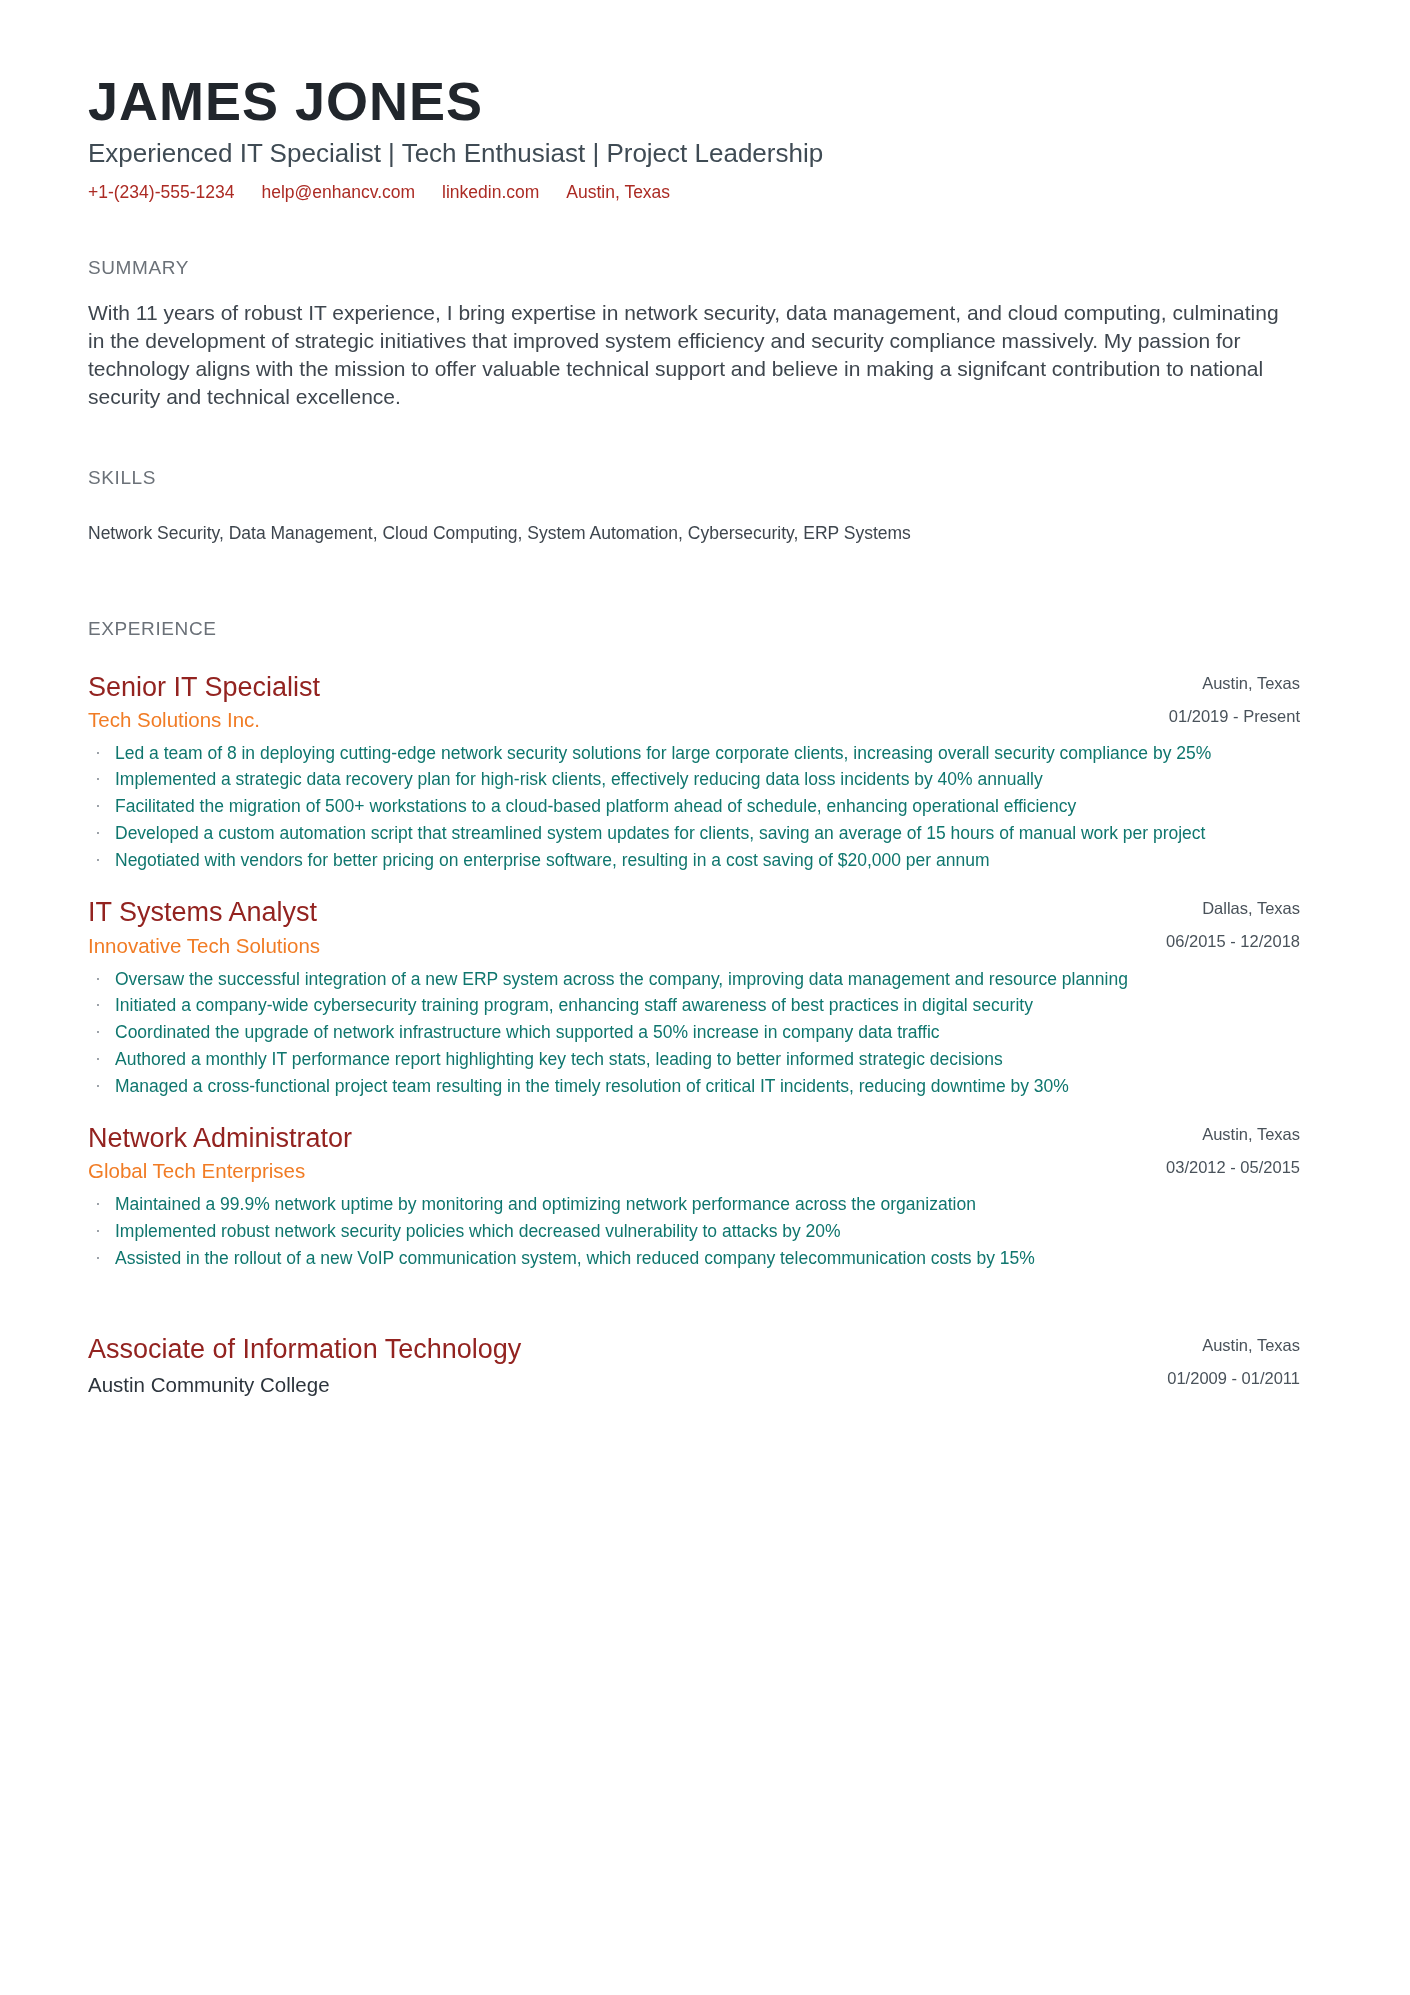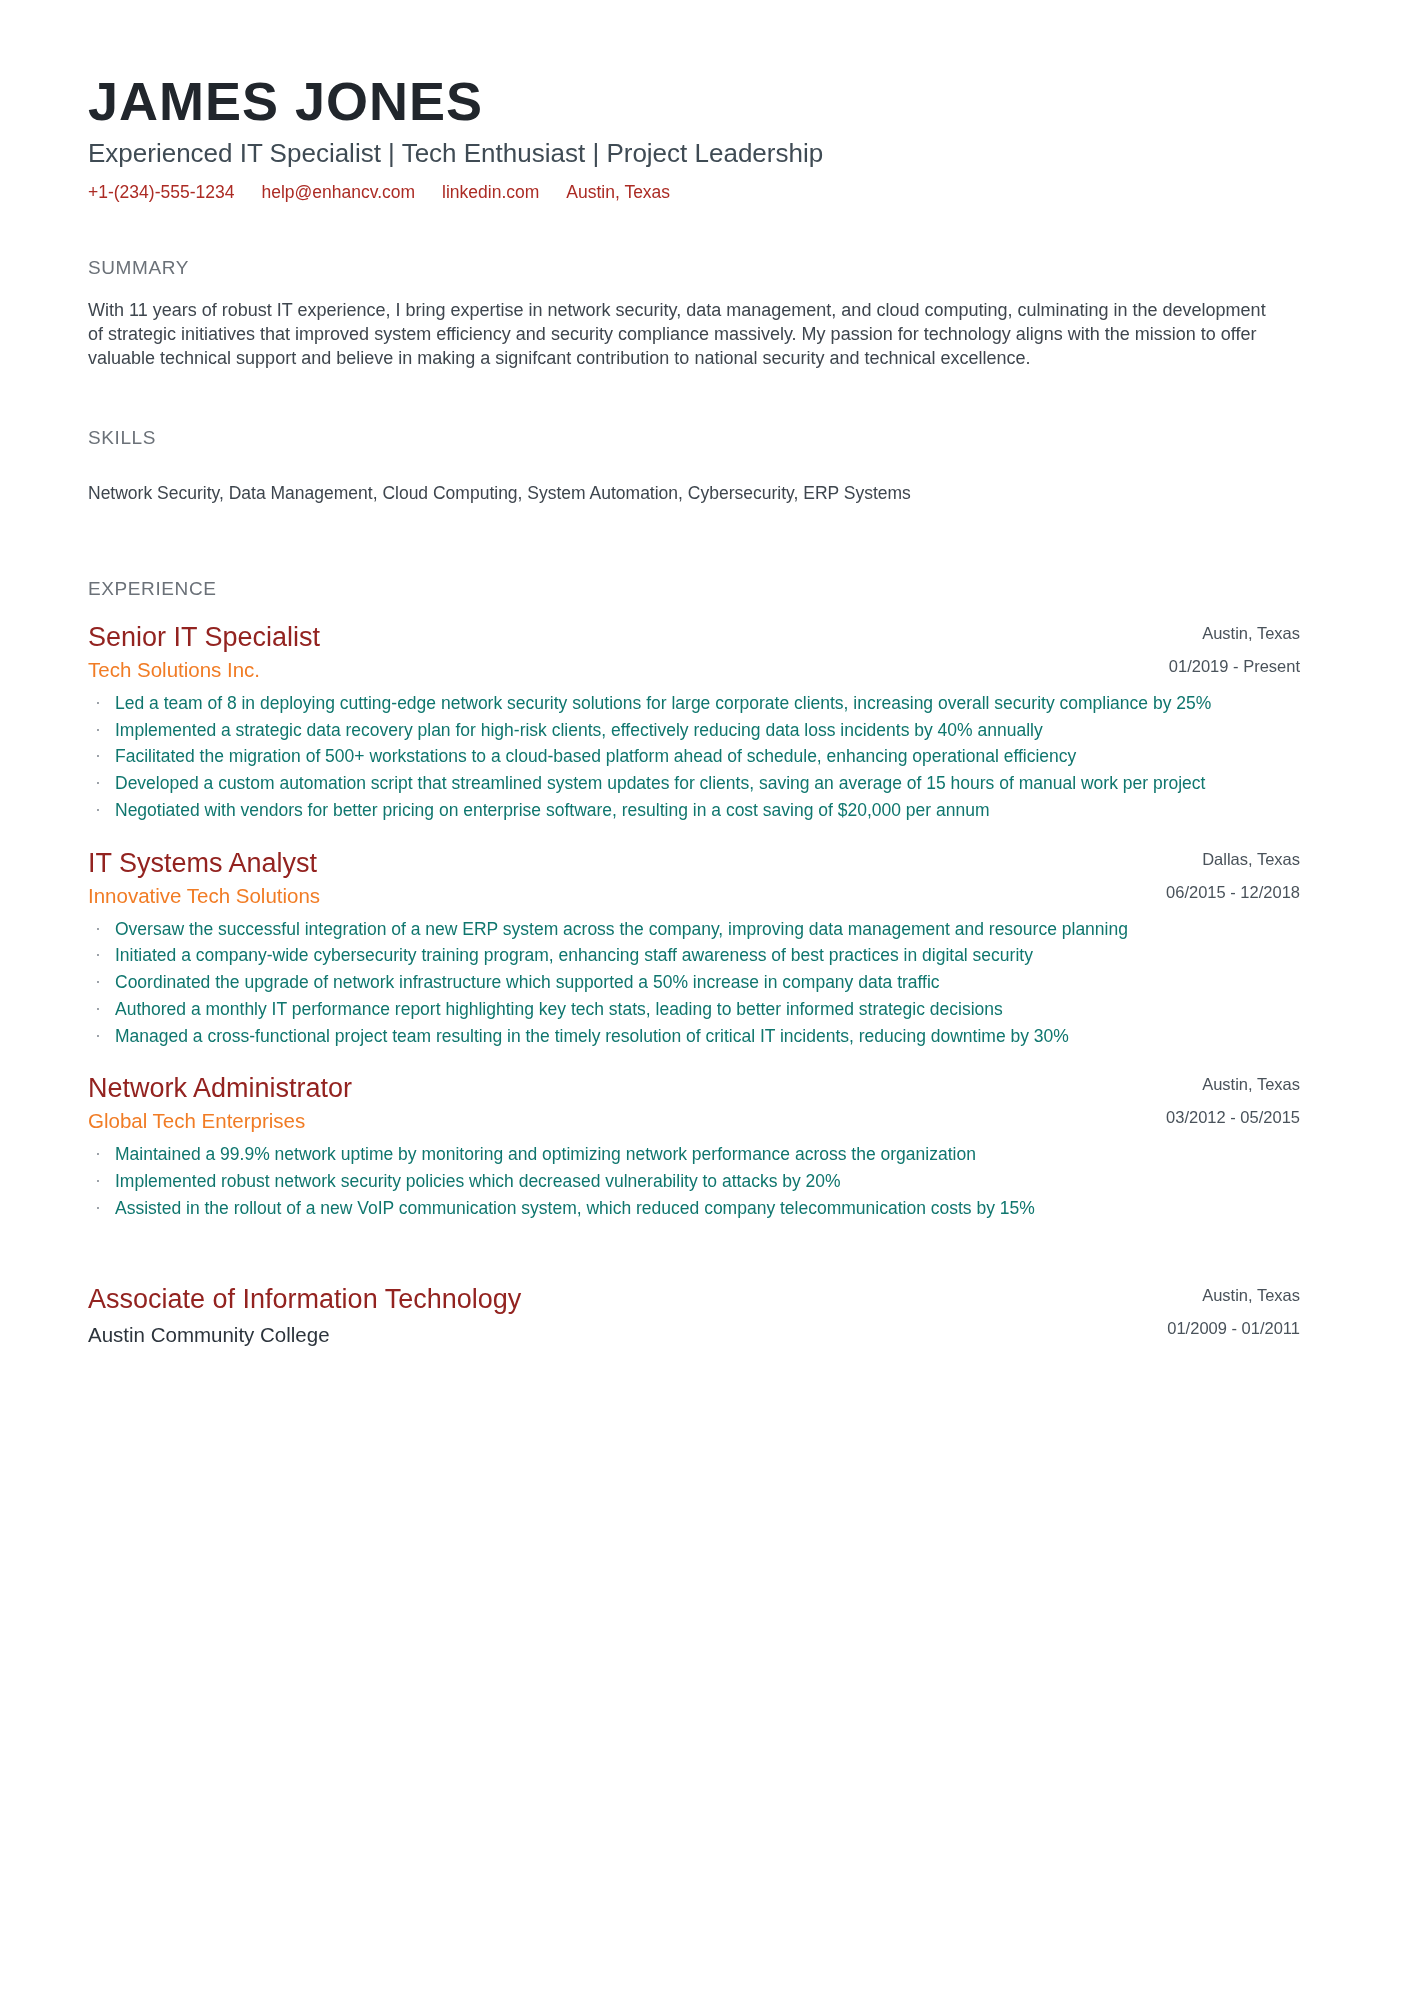--- a/index.html
+++ b/index.html
@@ -41,36 +41,36 @@
   
   .section-heading {
     font-size: 19px;
     font-weight: 400;
     letter-spacing: 0.6px;
     color: #6b7178;
   }
   .summary-section { margin-top: 54px; }
   .summary-text {
     margin-top: 20px;
-    font-size: 18px;
+    font-size: 21px;
     line-height: 1.33;
     color: #3e464e;
     max-width: 1195px;
   }
   .skills-section { margin-top: 56px; }
   .skills-text {
     margin-top: 34px;
     font-size: 17.5px;
     color: #3e464e;
   }
   .experience-section { margin-top: 74px; }
   .edu-section { margin-top: 64px; }
 
   
-  .entry { margin-top: 22px; }
+  .entry { margin-top: 32px; }
   .entry + .entry { margin-top: 26px; }
   .entry-header { display: flex; justify-content: space-between; align-items: flex-start; }
   .entry-title {
     font-size: 27px;
     font-weight: 500;
     color: #932320;
     line-height: 1.15;
   }
   .entry-company {
     margin-top: 5px;

